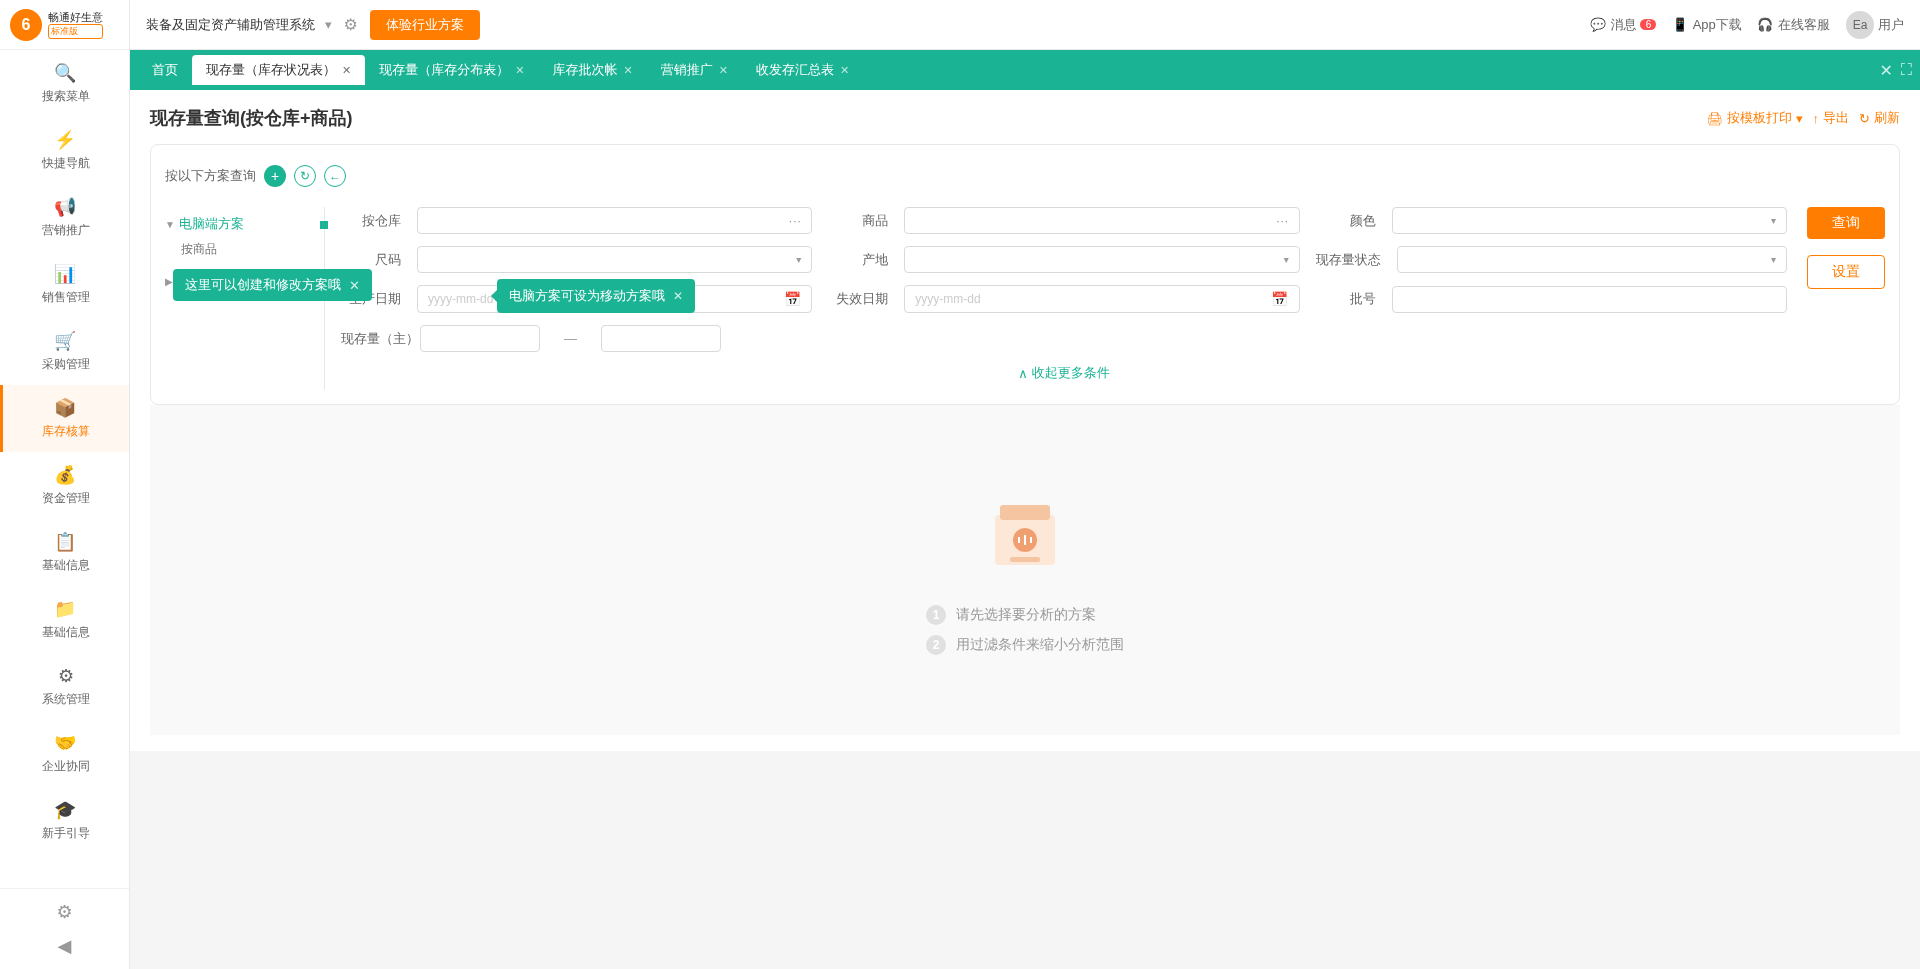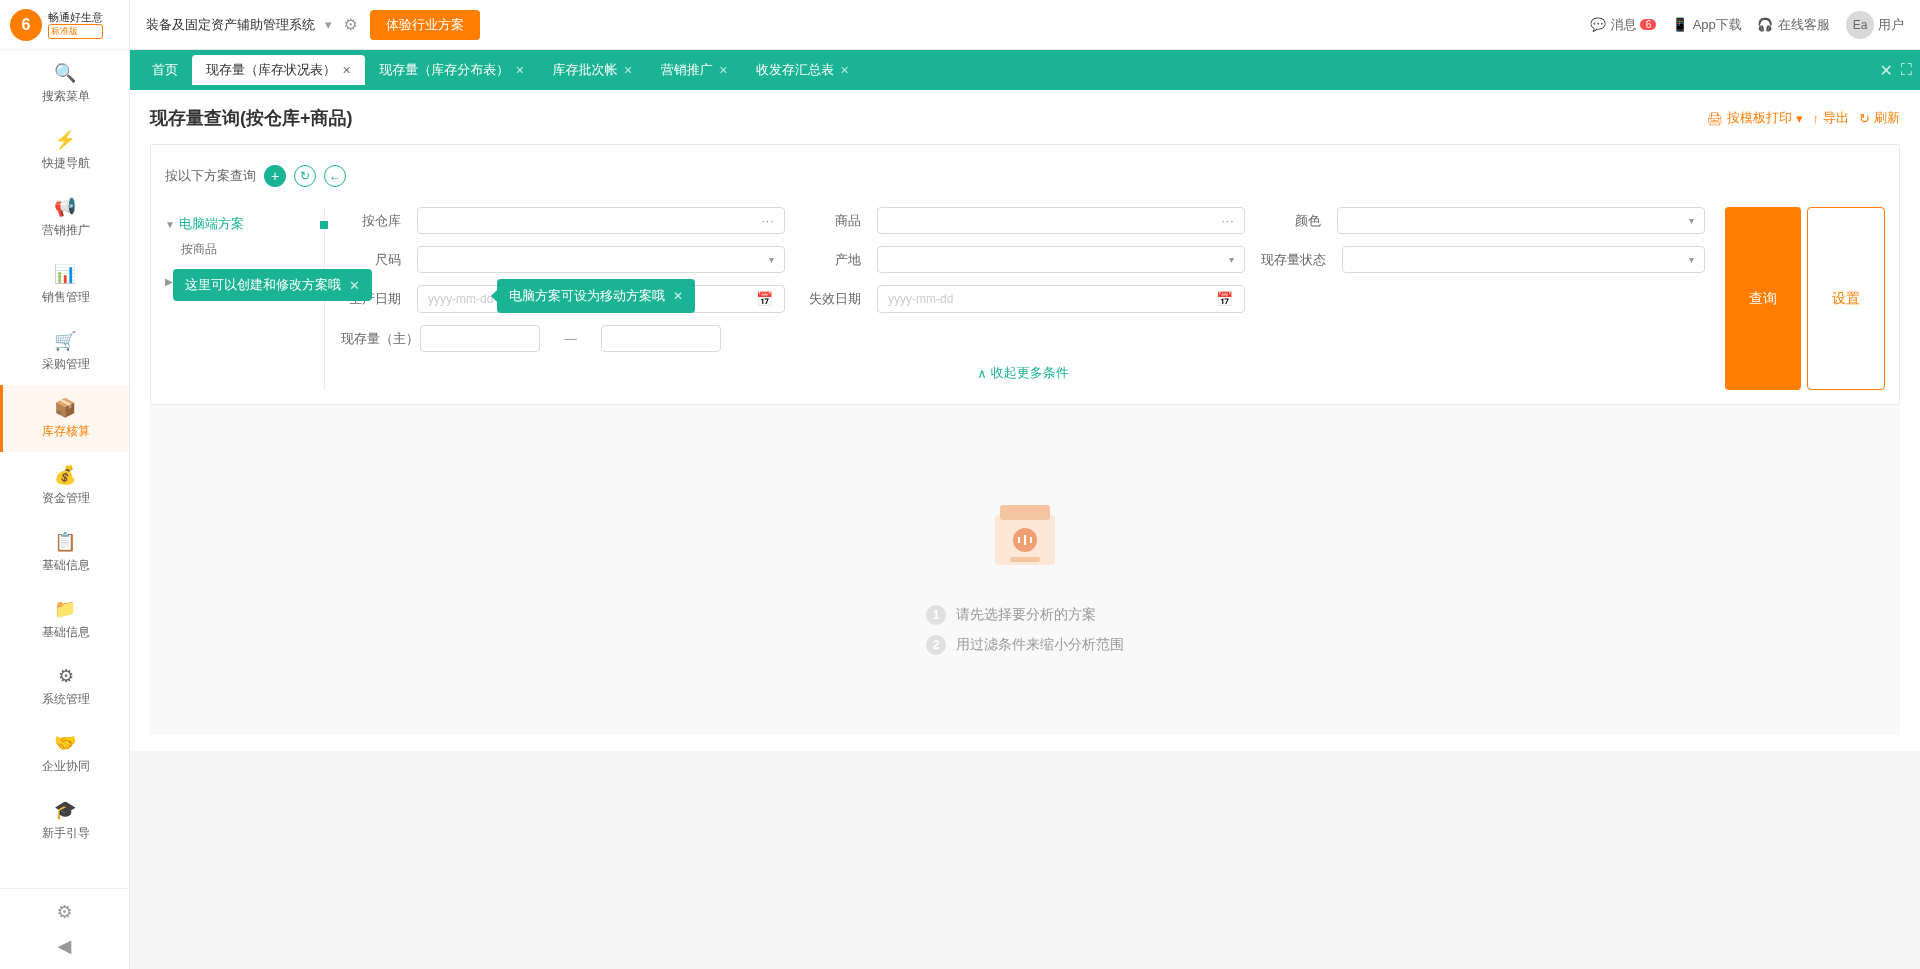--- a/index.html
+++ b/index.html
@@ -49,21 +49,21 @@
     .page-content { flex: 1; overflow-y: auto; background: #f5f5f5; position: relative; }
     .page-inner { background: #fff; margin: 0; padding: 16px 20px; }
 
     
     .page-header { display: flex; align-items: center; justify-content: space-between; margin-bottom: 14px; }
     .page-title { font-size: 18px; font-weight: bold; color: #333; }
     .page-actions { display: flex; align-items: center; gap: 10px; }
     .page-action-btn { display: flex; align-items: center; gap: 4px; color: #ff7d00; cursor: pointer; font-size: 13px; border: none; background: transparent; }
 
     
-    .filter-area { border: 1px solid #e8e8e8; border-radius: 2px; padding: 14px; background: #fff; position: relative; }
+    .filter-area { border: 1px solid #e8e8e8; border-radius: 8px; padding: 14px; background: #fff; position: relative; }
     .filter-header { display: flex; align-items: center; gap: 8px; margin-bottom: 14px; }
     .filter-label { color: #666; font-size: 13px; }
     .filter-add-btn { width: 22px; height: 22px; border-radius: 50%; background: #1ab394; color: #fff; display: flex; align-items: center; justify-content: center; cursor: pointer; font-size: 14px; }
     .filter-refresh-btn { width: 22px; height: 22px; border-radius: 50%; border: 1px solid #1ab394; color: #1ab394; display: flex; align-items: center; justify-content: center; cursor: pointer; font-size: 12px; }
     .filter-back-btn { width: 22px; height: 22px; border-radius: 50%; border: 1px solid #1ab394; color: #1ab394; display: flex; align-items: center; justify-content: center; cursor: pointer; font-size: 12px; }
 
     
     .scheme-tooltip { position: absolute; top: 120px; left: 135px; background: #1ab394; color: #fff; border-radius: 4px; padding: 8px 12px; font-size: 13px; display: flex; align-items: center; gap: 8px; z-index: 10; white-space: nowrap; }
     .scheme-tooltip::before { content: ''; position: absolute; left: -6px; top: 50%; transform: translateY(-50%); border: 6px solid transparent; border-right-color: #1ab394; border-left: none; }
     .scheme-tooltip-close { cursor: pointer; opacity: 0.8; font-size: 12px; }
@@ -350,38 +350,42 @@
                     <span class="filter-date-icon">📅</span>
                   </div>
                 </div>
                 <div class="filter-field">
                   <span class="filter-field-label">失效日期</span>
                   <div class="filter-date" style="flex:1;">
                     <span style="color:#ccc; font-size:12px;">yyyy-mm-dd</span>
                     <span class="filter-date-icon">📅</span>
                   </div>
                 </div>
+                <div class="filter-field">
+                  <span class="filter-field-label">批号</span>
+                  <input class="filter-input" style="flex: 1 1 0%; width: 100%;">
+                </div>
               </div>
 
               <div style="display: flex; gap: 12px; margin-bottom: 4px;">
                 <div class="filter-field" style="max-width: 380px;">
                   <span class="filter-field-label">现存量（主）</span>
                   <input class="filter-input" style="width: 120px;">
                   <span style="margin: 0 8px; color: #999;">—</span>
                   <input class="filter-input" style="width: 120px;">
                 </div>
               </div>
 
               <div class="collapse-btn">
                 <span>∧</span>
                 <span>收起更多条件</span>
               </div>
             </div>
 
-            <div style="display:flex; flex-direction:row; gap: 6px; margin-left: 12px; padding-top: 0; justify-content: flex-start; padding-left: 8px;">
+            <div style="display:flex; flex-direction:column; gap: 16px; margin-left: 12px; padding-top: 0; justify-content: flex-start; padding-left: 8px;">
               <button class="search-btn">查询</button>
               <button class="reset-btn">设置</button>
             </div>
           </div>
         </div>
 
         <div class="empty-state">
           <div class="empty-icon">
             <svg width="100" height="100" viewBox="0 0 100 100" fill="none">
               <rect x="20" y="30" width="60" height="50" rx="4" fill="#fde8d8"></rect>

